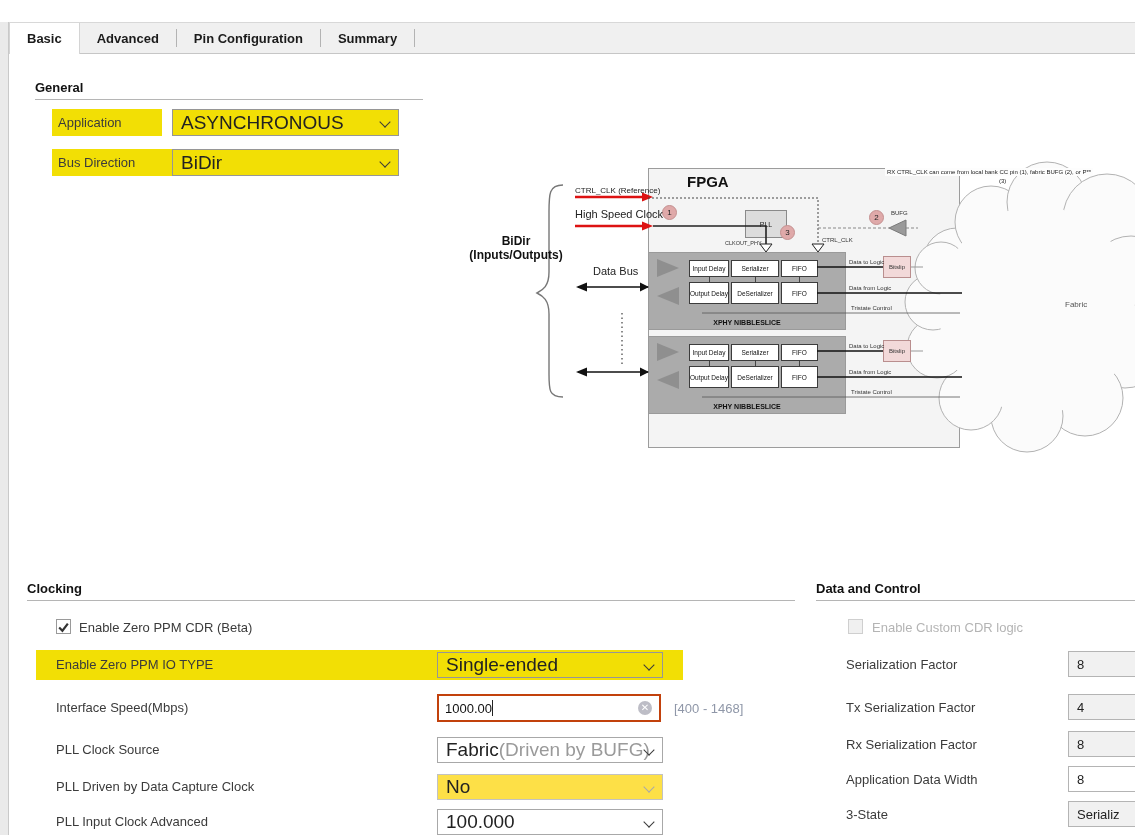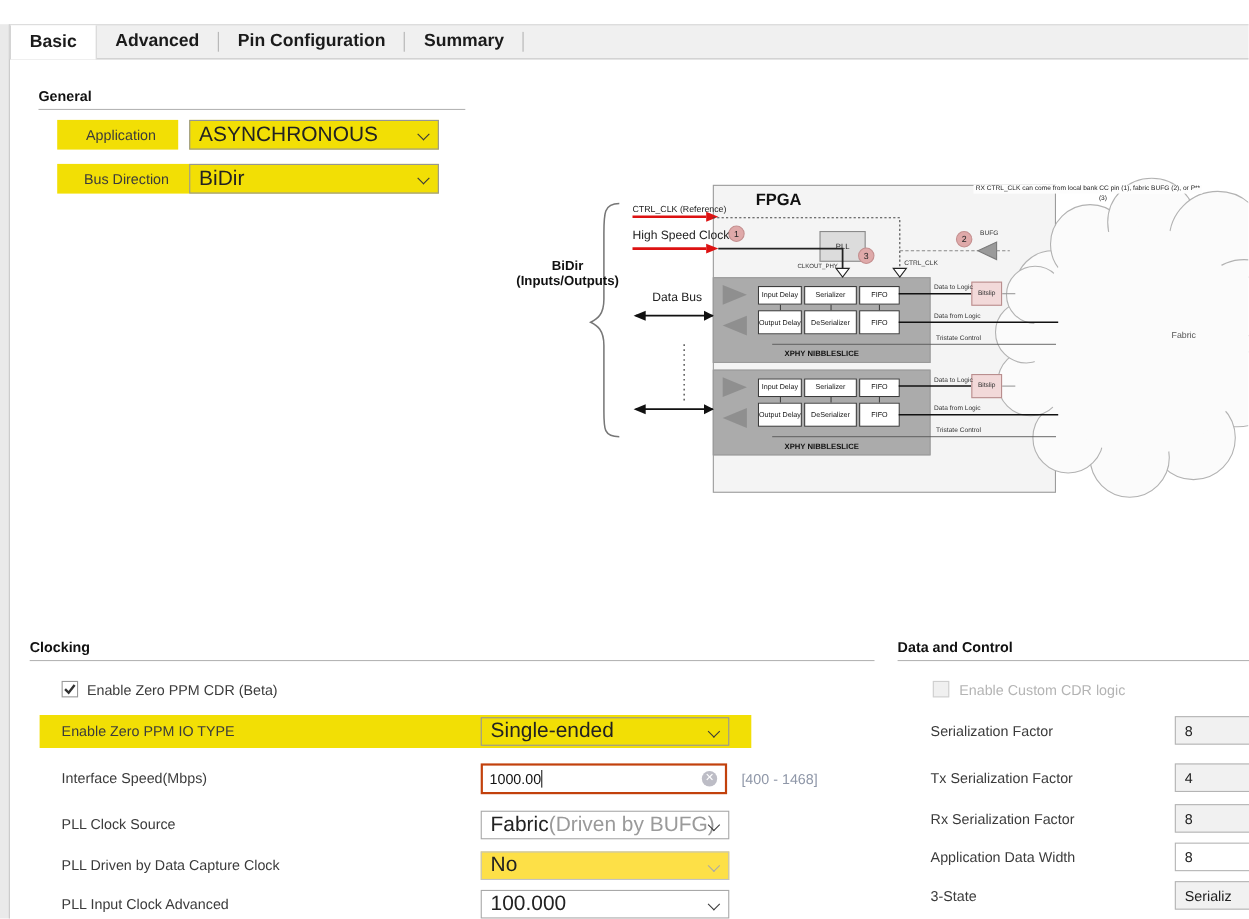--- a/index.html
+++ b/index.html
@@ -3,28 +3,28 @@
 <meta charset="utf-8">
 <style>
   html,body{margin:0;padding:0;width:1135px;height:835px;overflow:hidden;background:#fff;
     font-family:"Liberation Sans","DejaVu Sans",sans-serif;color:#2b2b2b;}
   .abs{position:absolute;}
   
   .gutter{left:0;top:22px;width:8px;height:813px;background:#eaeaea;border-right:1px solid #c9c9c9;}
   
   .tabbar{left:9px;top:22px;width:1126px;height:30px;background:#f0f0f0;border-top:1px solid #d8d8d8;
     border-bottom:1px solid #c6c6c6;display:flex;align-items:stretch;}
-  .tab{padding:0 17px;display:flex;align-items:center;font-size:16px;font-weight:bold;color:#1b1b1b;cursor:default;}
+  .tab{padding:0 17px;display:flex;align-items:center;font-size:13px;font-weight:bold;color:#1b1b1b;cursor:default;}
   .tab.active{background:#fff;border-left:1px solid #d4d4d4;border-right:1px solid #d4d4d4;margin-bottom:-1px;}
   .tabsep{width:1px;background:#b3b3b3;margin:6px 0;}
   
   .sect{font-size:13px;font-weight:bold;color:#111;}
   .underline{border-bottom:1px solid #b5b5b5;height:0;}
   .flabel{font-size:13px;color:#3b3b3b;white-space:nowrap;}
-  .hl{background:#F2DF05;text-align:center;}
+  .hl{background:#F2DF05;}
   
   .dd{height:26px;border:1px solid #a8a8a8;background:#fff;font-size:19px;color:#222;
     display:flex;align-items:center;padding:0 24px 0 8px;box-sizing:border-box;white-space:nowrap;}
   .dd.yellow{background:#F2DF05;border-color:#969696;}
   .dd.disabled{background:#fde047;border-color:#c2c2c2;}
   .chev{position:absolute;right:9px;top:8px;width:7px;height:7px;border-right:1.7px solid #3a3a3a;
     border-bottom:1.7px solid #3a3a3a;transform:rotate(45deg);}
   .chev.dim{border-color:#a9a9a9;}
   .field{height:26px;border:1px solid #b4b4b4;background:#f1f1f1;font-size:13px;color:#222;
     display:flex;align-items:center;padding:0 8px;box-sizing:border-box;white-space:nowrap;}

